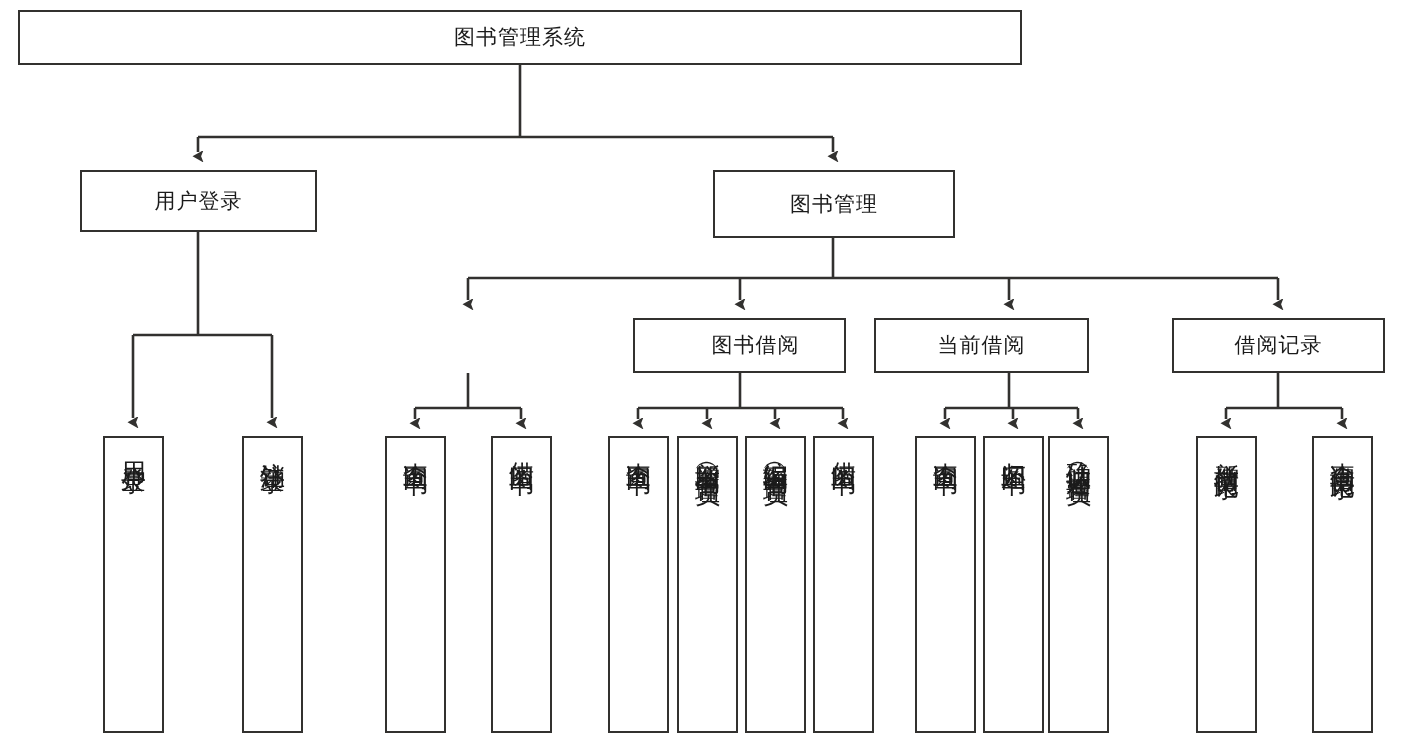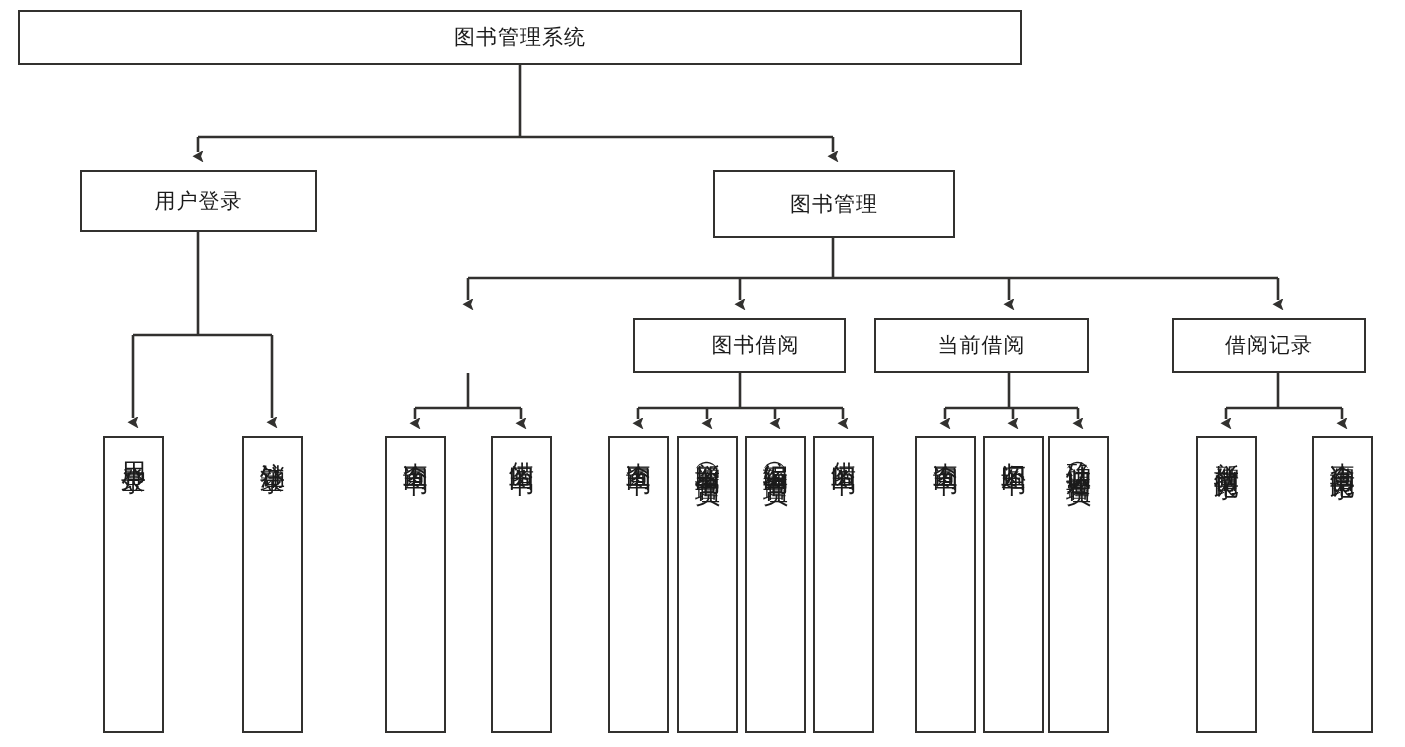--- a/index.html
+++ b/index.html
@@ -128,21 +128,21 @@
   <div class="node h" style="left:713px;top:170px;width:242px;height:68px;">
     <span class="label">图书管理</span>
   </div>
 
   <div class="node h" style="left:633px;top:318px;width:213px;height:55px;padding-left:32px;">
     <span class="label">图书借阅</span>
   </div>
   <div class="node h" style="left:874px;top:318px;width:215px;height:55px;">
     <span class="label">当前借阅</span>
   </div>
-  <div class="node h" style="left:1172px;top:318px;width:194px;height:55px;">
+  <div class="node h" style="left:1172px;top:318px;width:213px;height:55px;">
     <span class="label">借阅记录</span>
   </div>
 
   <div class="node v" style="left:103px;top:436px;width:61px;height:297px;">
     <span class="label">用户登录</span>
   </div>
   <div class="node v" style="left:242px;top:436px;width:61px;height:297px;">
     <span class="label">注销登录</span>
   </div>
 

